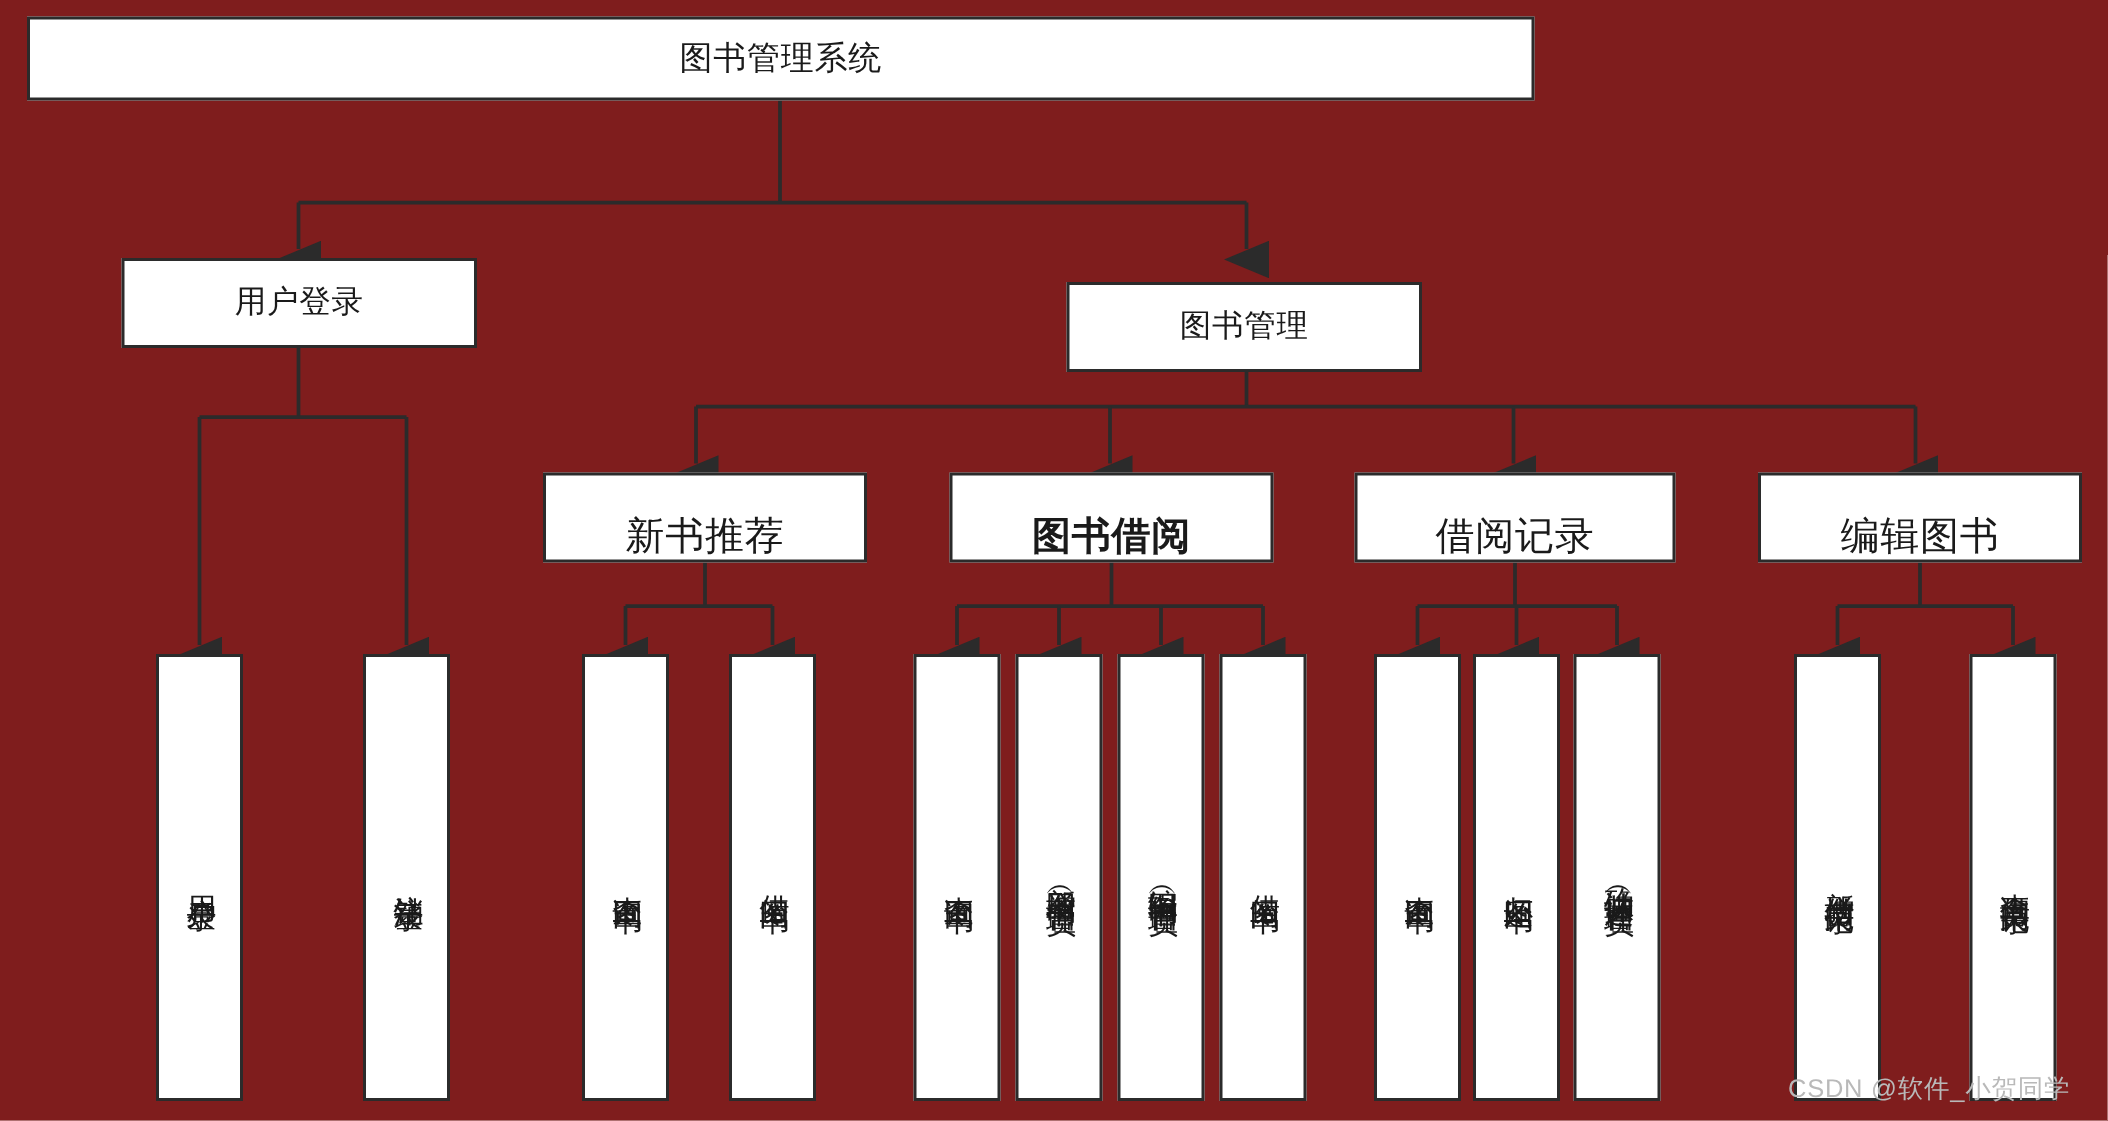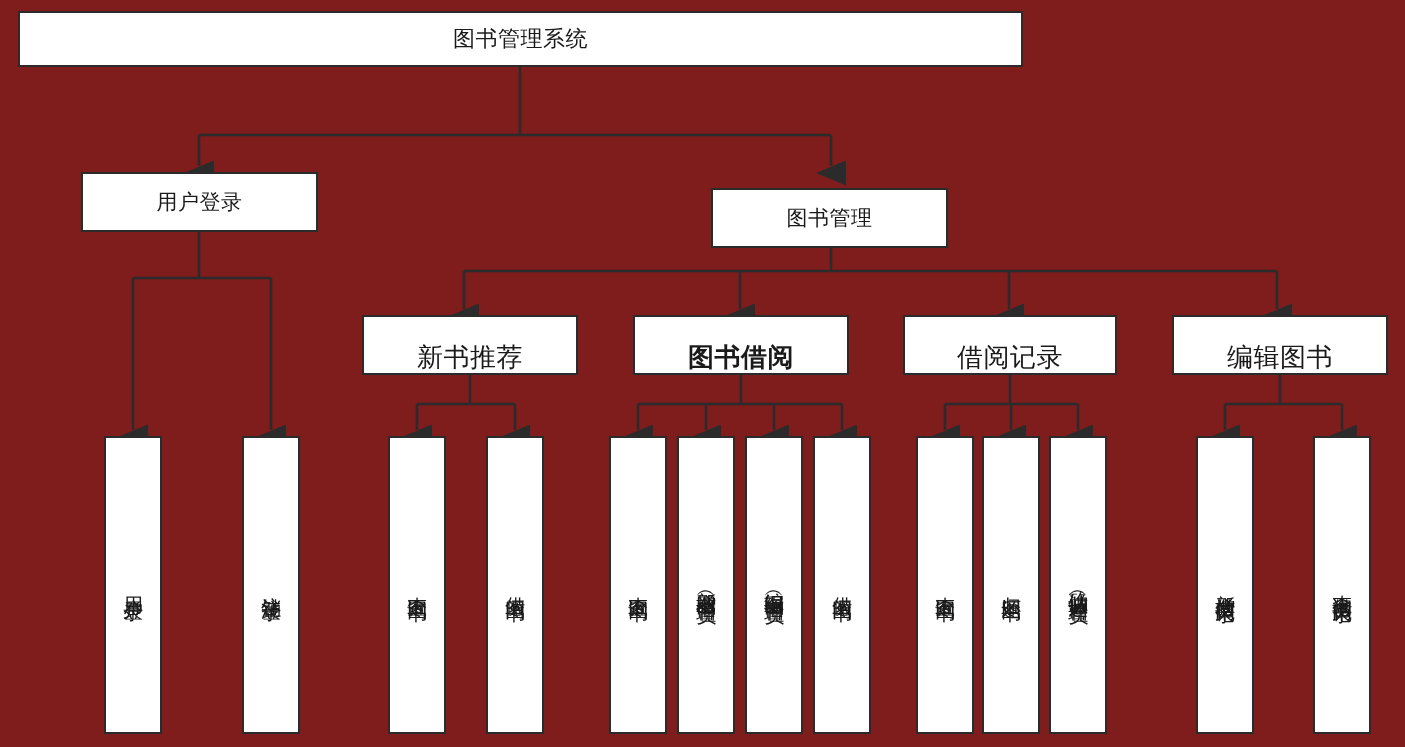--- a/index.html
+++ b/index.html
@@ -186,14 +186,15 @@
     <span class="label">确认归还（管理员）</span>
   </div>
 
   <div class="node leaf" style="left:1196px; top:436px; width:58px; height:298px;">
     <span class="label">新增借阅记录</span>
   </div>
   <div class="node leaf" style="left:1313px; top:436px; width:58px; height:298px;">
     <span class="label">查询借阅记录</span>
   </div>
 
+  <div class="watermark" style="left:1192px; top:714px;">CSDN @软件_小贺同学</div>
 
 </div>
 
 </body></html>

